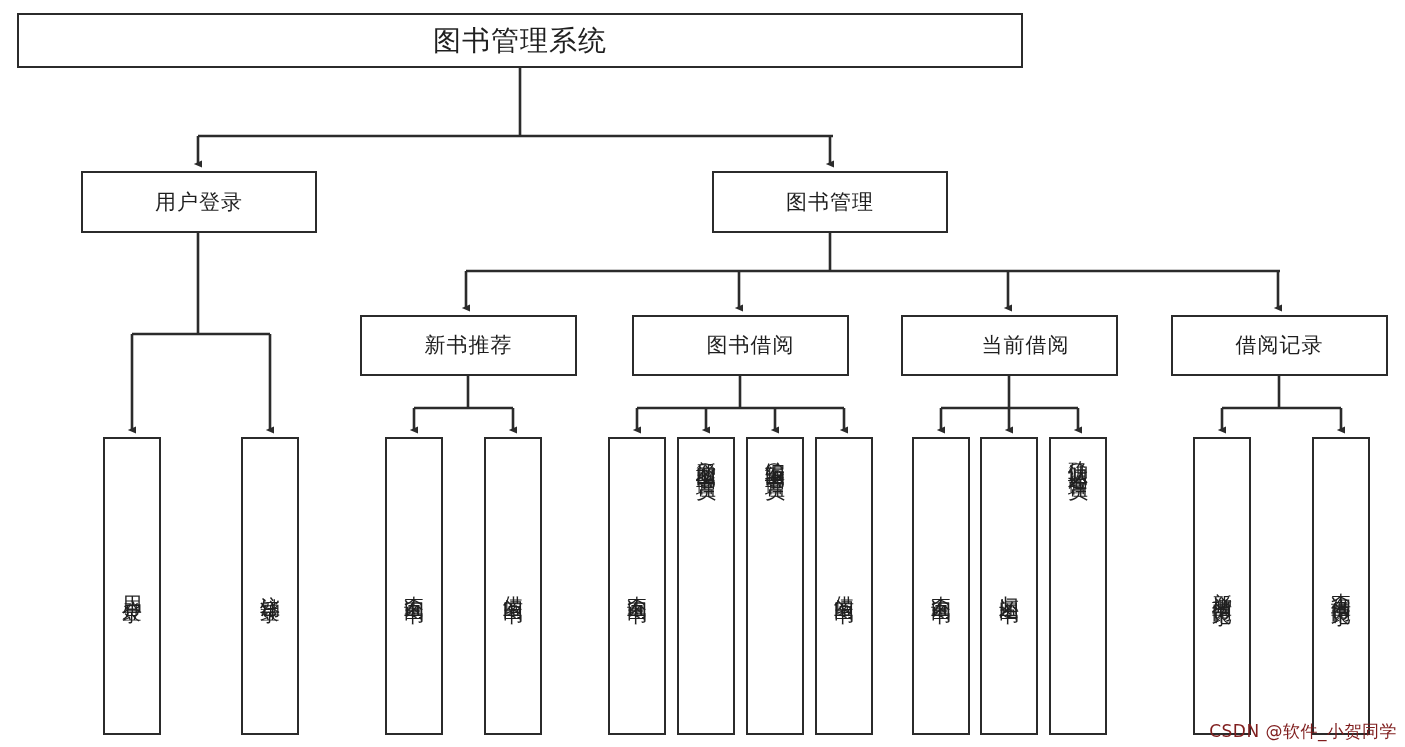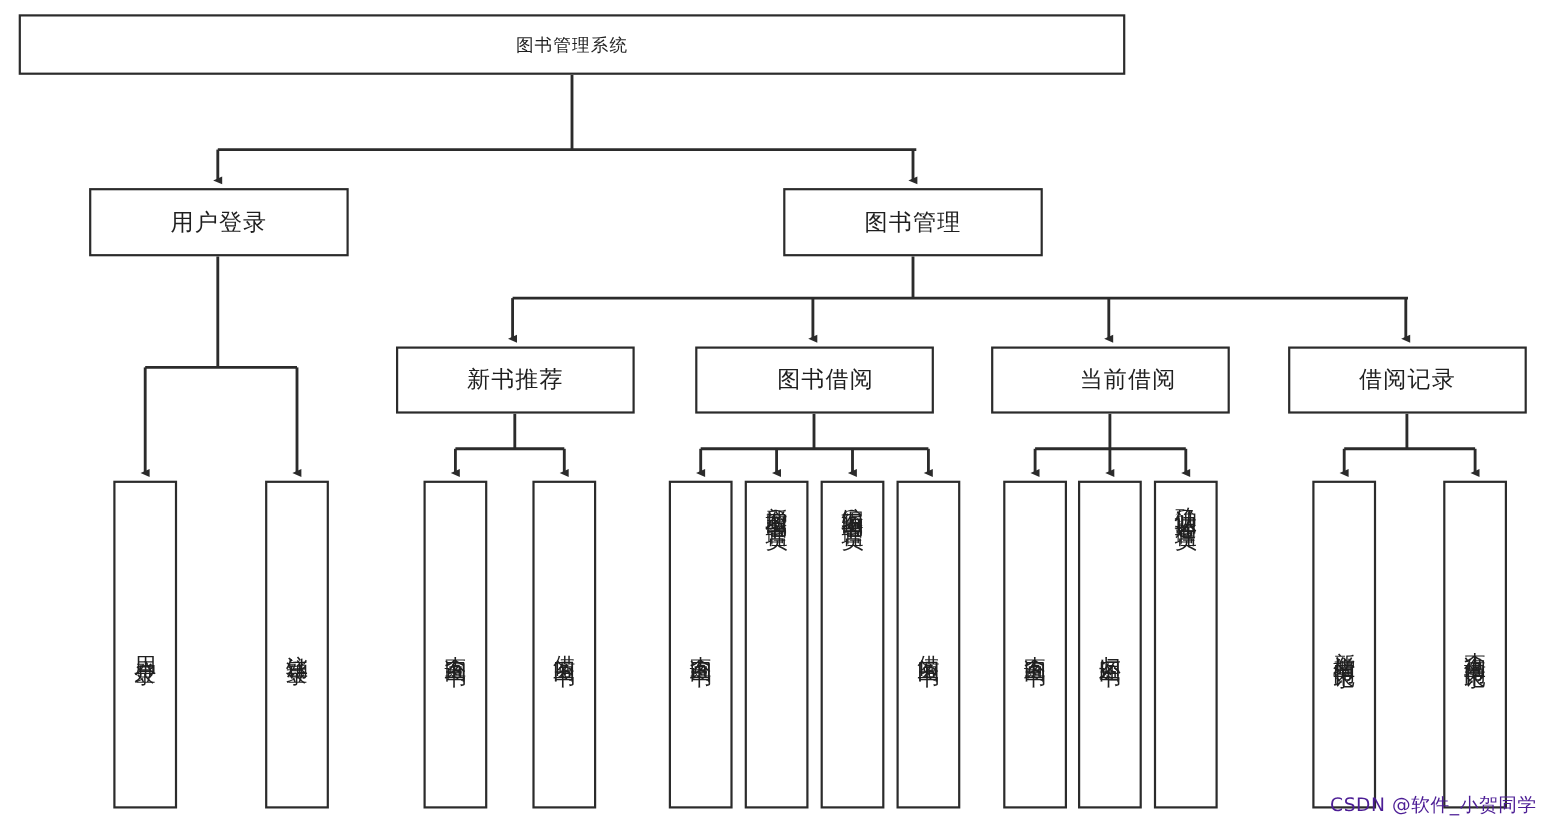--- a/index.html
+++ b/index.html
@@ -46,41 +46,41 @@
     text-align: center;
   }
   .node.vertical .node-label {
     writing-mode: vertical-rl;
     text-orientation: upright;
     letter-spacing: 3px;
     font-size: 20px;
     white-space: nowrap;
   }
   .node.root .node-label {
-    font-size: 16px;
+    font-size: 28px;
   }
   .node.level2 .node-label,
   .node.level3 .node-label {
     font-size: 21px;
   }
   .node.vertical {
     align-items: flex-start;
     justify-content: center;
     padding-top: 6px;
   }
   .node.vertical.centered {
     align-items: center;
     padding-top: 0;
   }
   #watermark {
     position: absolute;
     right: 8px;
     bottom: 4px;
     font-size: 17px;
-    color: #4c1d95;
+    color: #7f1d1d;
     letter-spacing: 0.5px;
     z-index: 5;
     white-space: nowrap;
     font-family: "DejaVu Sans", "Liberation Sans", sans-serif;
   }
 </style>
 </head>
 <body>
 
 <div id="diagram-root">

